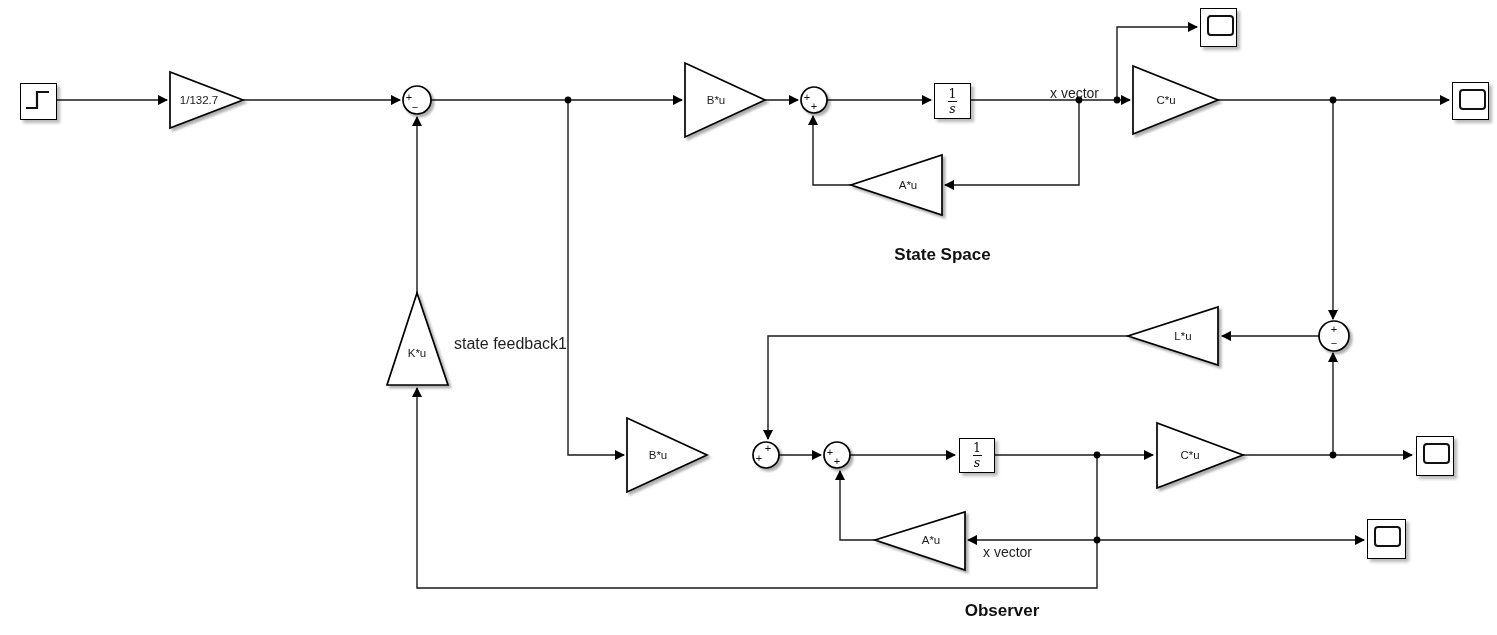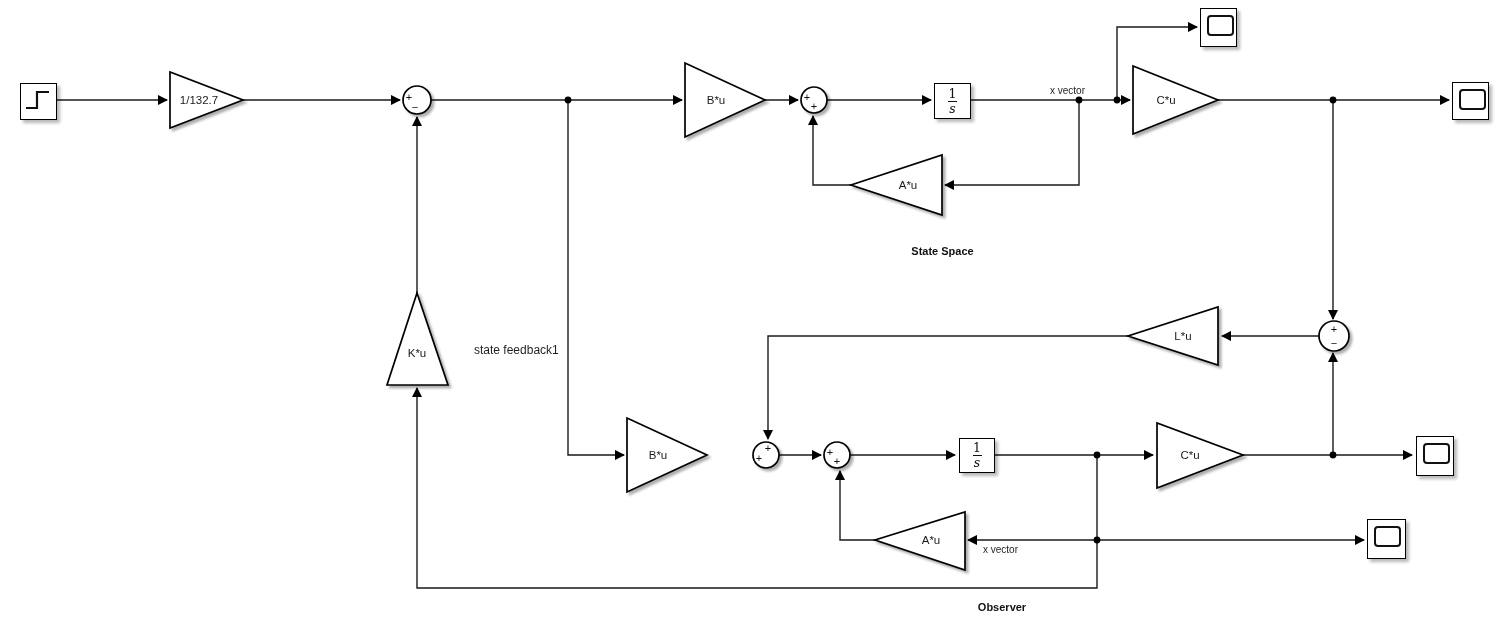--- a/index.html
+++ b/index.html
@@ -15,22 +15,22 @@
   .dot{fill:#000;}
   .blockbox{position:absolute;background:#fff;border:1.8px solid #000;
             box-shadow:3px 3px 3px rgba(0,0,0,0.28);box-sizing:border-box;}
   .scope-screen{position:absolute;left:6px;top:6px;width:23px;height:17px;
                 border:2px solid #111;border-radius:4px;background:#fff;}
   .integ{display:flex;flex-direction:column;align-items:center;justify-content:center;}
   .integ .num{font-family:"DejaVu Serif",serif;font-size:12.5px;line-height:12px;color:#111;}
   .integ .bar{width:9px;border-top:1.4px solid #111;margin:1px 0;}
   .integ .den{font-family:"DejaVu Serif",serif;font-style:italic;font-size:12.5px;
               line-height:12px;color:#111;}
-  .annotation{position:absolute;font-size:10px;color:#1f1f1f;white-space:nowrap;}
-  .section-title{position:absolute;font-size:11px;font-weight:bold;color:#111;
+  .annotation{position:absolute;font-size:14px;color:#1f1f1f;white-space:nowrap;}
+  .section-title{position:absolute;font-size:17px;font-weight:bold;color:#111;
                  text-align:center;white-space:nowrap;}
 </style>
 </head>
 <body>
 
 <div class="canvas">
 
   <svg class="layer">
     <defs>
       <marker id="arr" viewBox="0 0 10 10" refX="9" refY="5" markerWidth="7.5" markerHeight="7.5" orient="auto-start-reverse">
@@ -137,17 +137,17 @@
   </div>
   <div class="blockbox" style="left:1416px;top:436px;width:38px;height:40px;">
     <div class="scope-screen"></div>
   </div>
   <div class="blockbox" style="left:1367px;top:519px;width:39px;height:40px;">
     <div class="scope-screen"></div>
   </div>
 
   <div class="annotation" style="left:1050px;top:85px;">x vector</div>
   <div class="annotation" style="left:983px;top:544px;">x vector</div>
-  <div class="annotation" style="left:454px;top:343px;font-size:12px;margin-left:20px;">state feedback1</div>
+  <div class="annotation" style="left:454px;top:335px;font-size:16px;">state feedback1</div>
   <div class="section-title" style="left:880px;top:245px;width:125px;">State Space</div>
   <div class="section-title" style="left:946px;top:601px;width:112px;">Observer</div>
 
 </div>
 
 </body></html>

